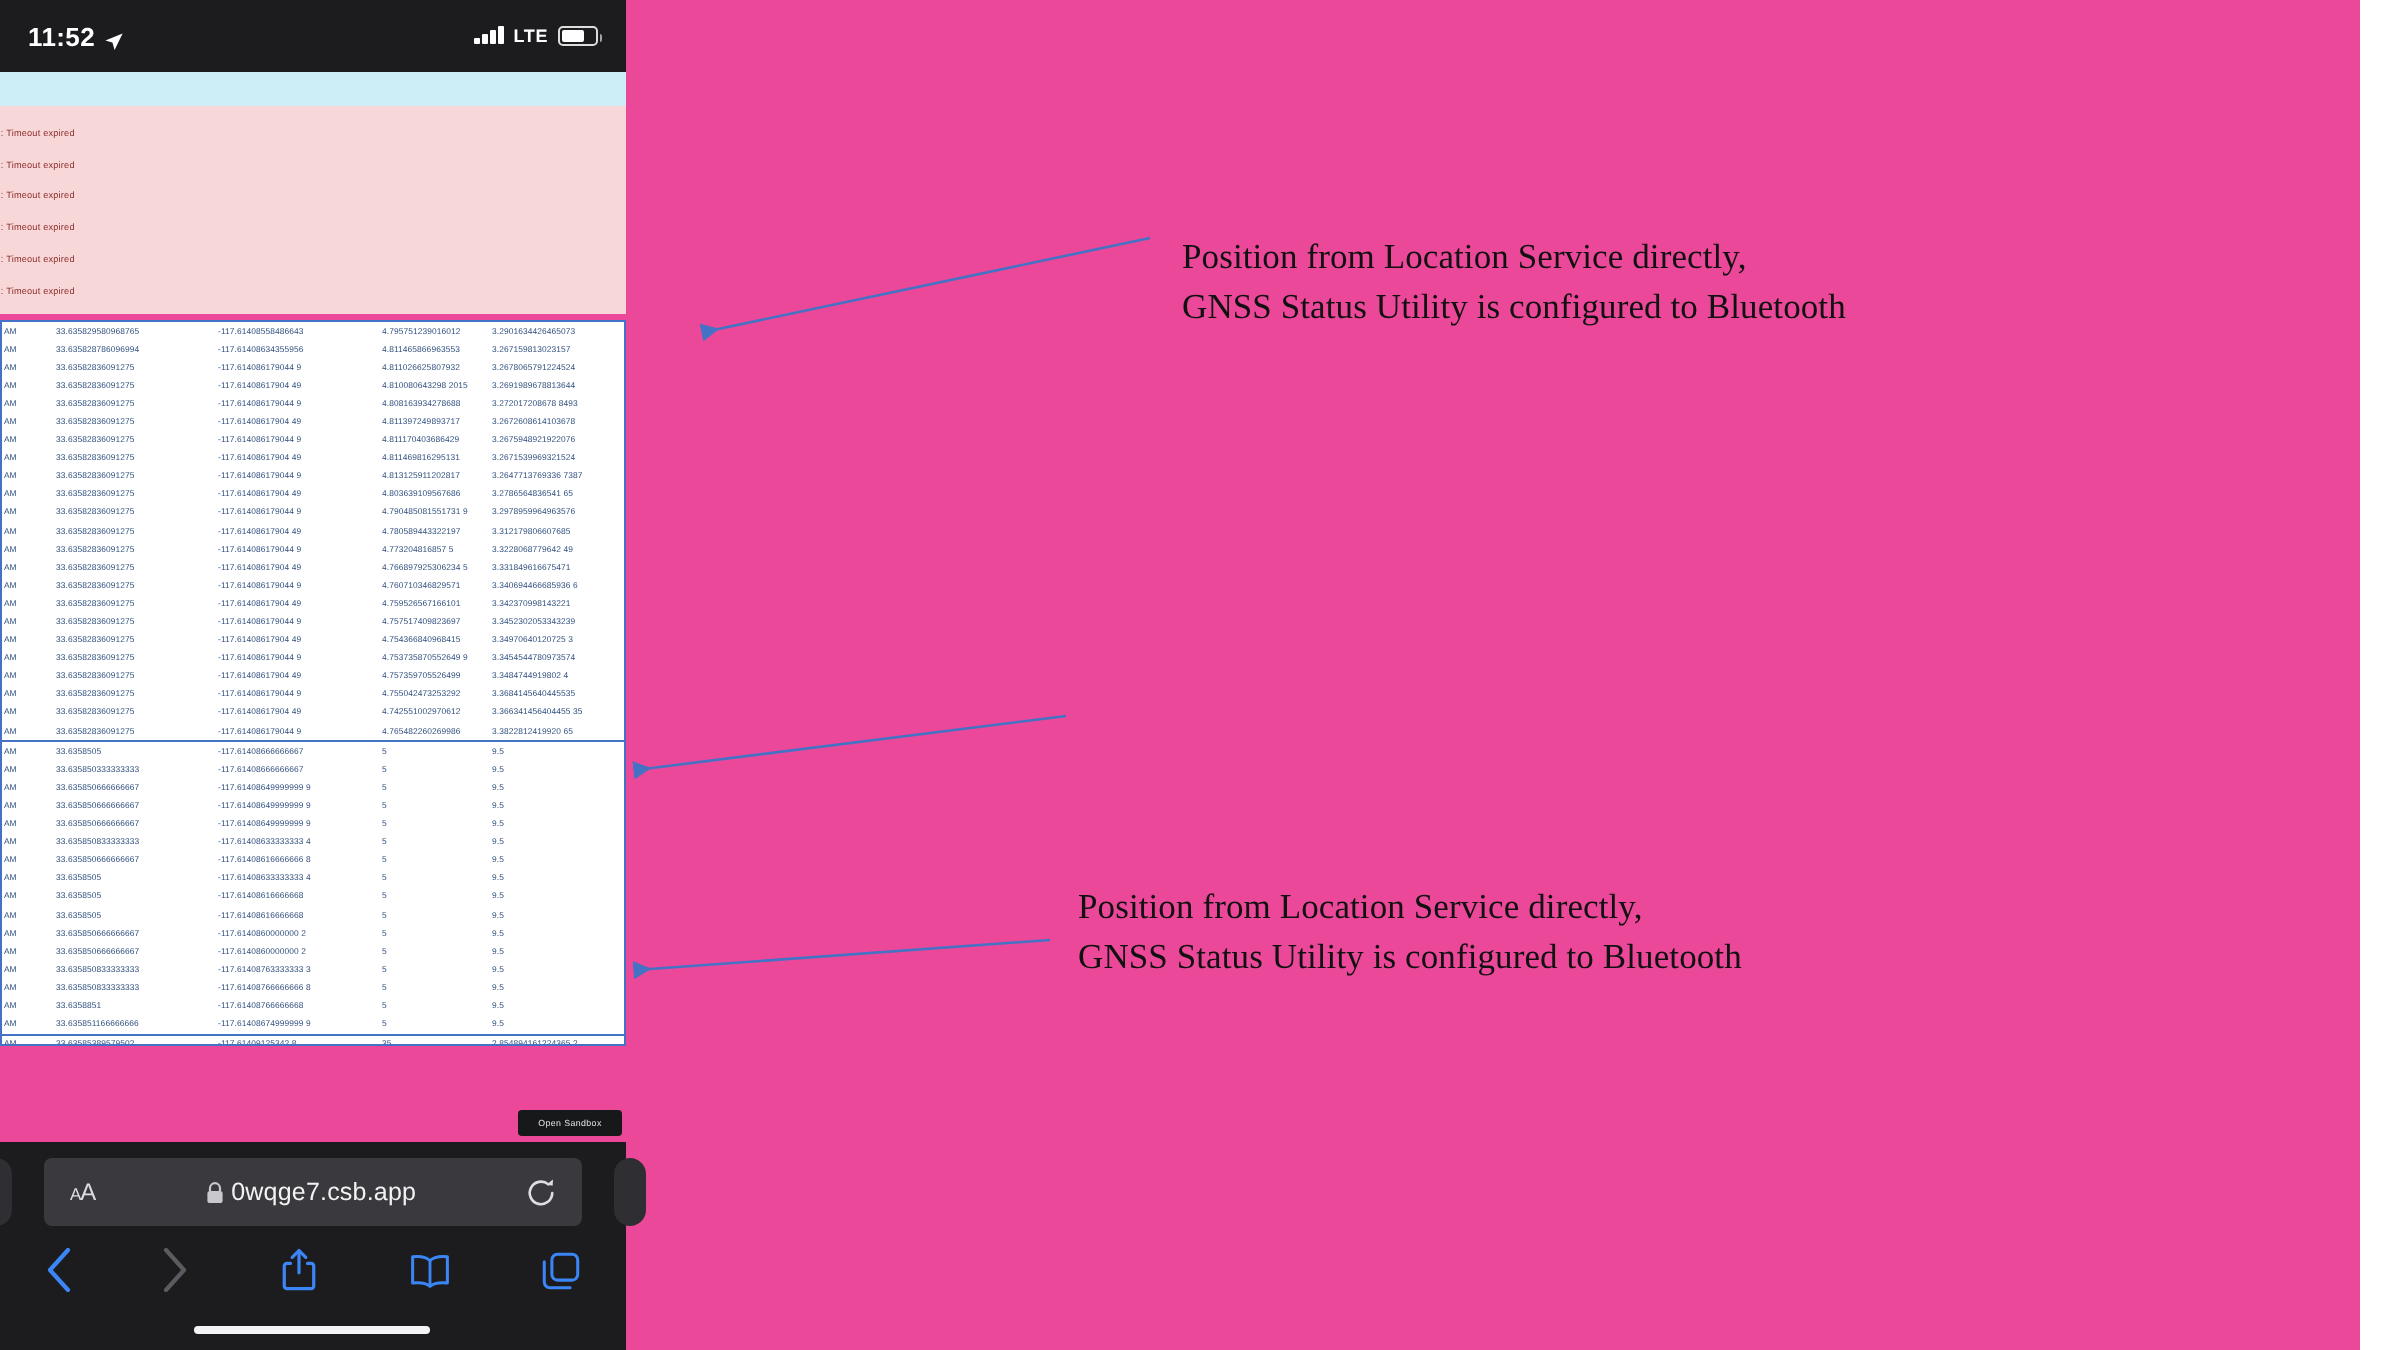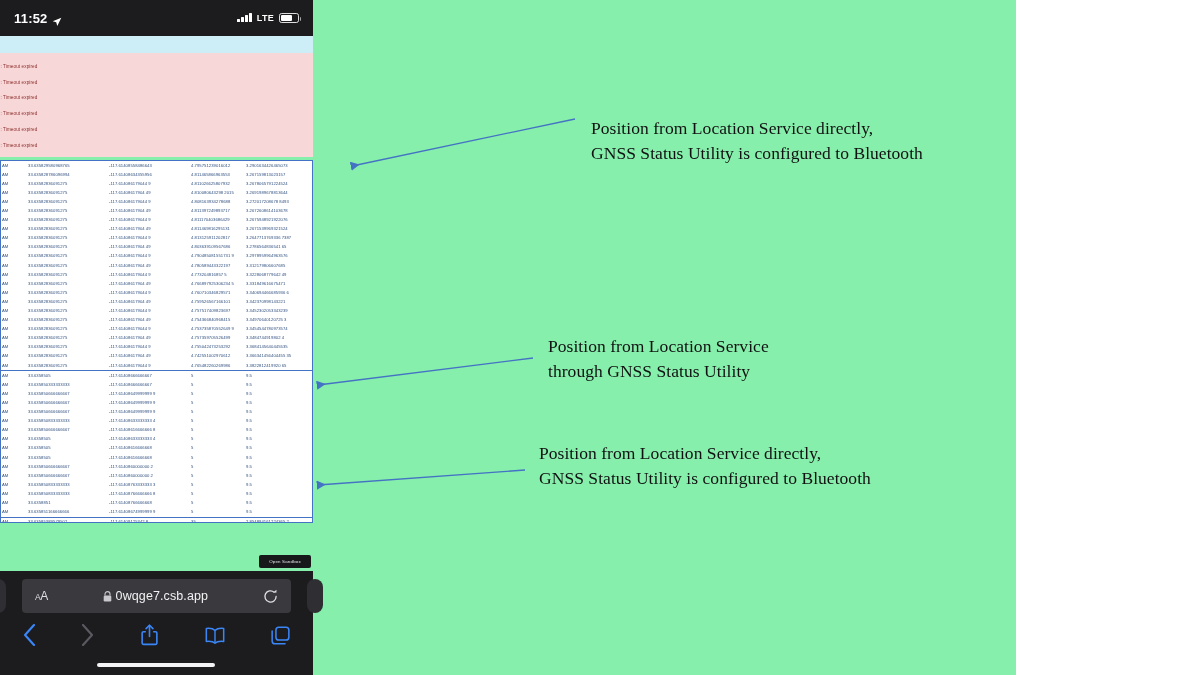--- a/index.html
+++ b/index.html
@@ -2,21 +2,21 @@
 <html><head>
 <meta charset="utf-8">
 <style>
   * { box-sizing: border-box; margin: 0; padding: 0; }
   html, body {
     width: 1200px; height: 675px;
     background: #ffffff;
     font-family: "Liberation Sans", sans-serif;
     overflow: hidden;
   }
-  .slide { position: relative; width: 1016px; height: 675px; background: #86efac; }
+  .slide { position: relative; width: 1180px; height: 675px; background: #ec4899; }
 
   
   .phone { position: absolute; left: 0; top: 0; width: 313px; height: 675px; }
 
   .statusbar {
     position: absolute; left: 0; top: 0; width: 313px; height: 36px;
     background: #1c1c1e; color: #fff;
     display: flex; align-items: center; justify-content: space-between;
     padding: 0 14px;
   }
@@ -520,22 +520,18 @@
     </defs>
     <line x1="575" y1="119" x2="352" y2="166" stroke="#4472c4" stroke-width="1.3" marker-end="url(#ah)"></line>
     <line x1="533" y1="358" x2="318" y2="385" stroke="#4472c4" stroke-width="1.3" marker-end="url(#ah)"></line>
     <line x1="525" y1="470" x2="318" y2="485" stroke="#4472c4" stroke-width="1.3" marker-end="url(#ah)"></line>
   </svg>
 
   <div class="annot a1">
     <div>Position from Location Service directly,</div>
     <div>GNSS Status Utility is configured to Bluetooth</div>
   </div>
-  <div class="annot a2">
-    <div>Position from Location Service</div>
-    <div>through GNSS Status Utility</div>
-  </div>
   <div class="annot a3">
     <div>Position from Location Service directly,</div>
     <div>GNSS Status Utility is configured to Bluetooth</div>
   </div>
 
 </div>
 
 </body></html>

